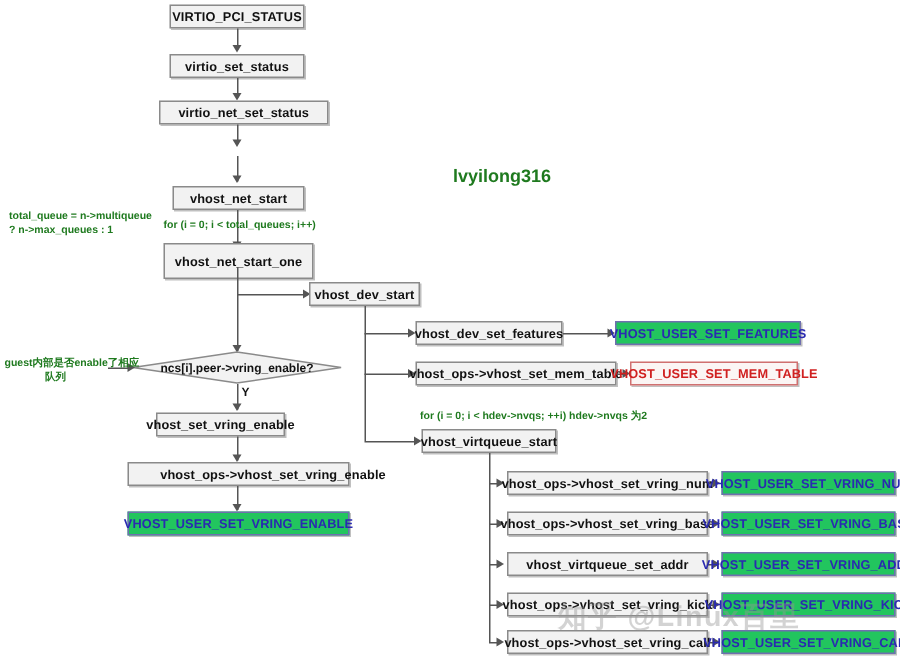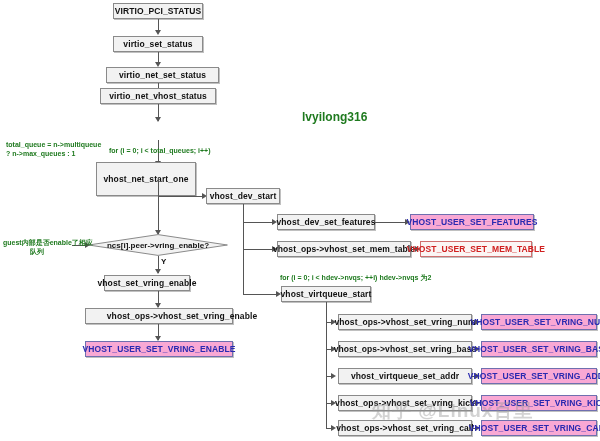--- a/index.html
+++ b/index.html
@@ -27,21 +27,21 @@
     display: flex;
     align-items: center;
     justify-content: center;
     text-align: center;
     white-space: nowrap;
     box-shadow: 1px 1px 0 rgba(140,140,140,0.55);
   }
   .node.msg-blue {
     color: #2a2ab0;
     border-color: #6f6faf;
-    background: #f9a8d4;
+    background: #22c55e;
     text-align: center;
   }
   .node.msg-red {
     color: #d02020;
     border-color: #d07070;
     background: #fbf5f4;
   }
   .diamond {
     position: absolute;
     box-sizing: border-box;
@@ -125,33 +125,33 @@
   <div class="arrow down" style="left:155px; top:30px;"></div>
 
   <div class="node" style="left:113px; top:36px; width:90px; height:16px;">virtio_set_status</div>
   <div class="edge v" style="left:158px; top:52px; height:13px;"></div>
   <div class="arrow down" style="left:155px; top:62px;"></div>
 
   <div class="node" style="left:106px; top:67px; width:113px; height:16px;">virtio_net_set_status</div>
   <div class="edge v" style="left:158px; top:83px; height:13px;"></div>
   <div class="arrow down" style="left:155px; top:93px;"></div>
 
-  <div class="node" style="left:100px; top:88px; width:116px; height:16px;">virtio_net_vhost_status</div>
   <div class="edge v" style="left:158px; top:104px; height:17px;"></div>
   <div class="arrow down" style="left:155px; top:117px;"></div>
 
+  <div class="node" style="left:115px; top:124px; width:88px; height:16px;">vhost_net_start</div>
   <div class="edge v" style="left:158px; top:140px; height:26px;"></div>
   <div class="arrow down" style="left:155px; top:161px;"></div>
 
   <div class="note" style="left:109px; top:146px;">for (i = 0; i &lt; total_queues; i++)</div>
 
   <div class="note" style="left:6px; top:140px; white-space:pre;">total_queue = n-&gt;multiqueue
 ? n-&gt;max_queues : 1</div>
 
-  <div class="node" style="left:96px; top:162px; width:100px; height:34px;">vhost_net_start_one</div>
+  <div class="node" style="left:109px; top:162px; width:100px; height:24px;">vhost_net_start_one</div>
 
   <div class="edge v" style="left:158px; top:178px; height:56px;"></div>
   <div class="arrow down" style="left:155px; top:230px;"></div>
 
   <div class="edge h" style="left:158px; top:196px; width:47px;"></div>
   <div class="arrow right" style="left:202px; top:193px;"></div>
 
   <div class="diamond" style="left:88px; top:234px; width:140px; height:22px;text-align:right;">
     <svg class="dshape" viewBox="0 0 140 22" preserveAspectRatio="none">
       <polygon points="70,0.6 139.4,11 70,21.4 0.6,11" fill="#f2f2f2" stroke="#8a8a8a" stroke-width="1"></polygon>

